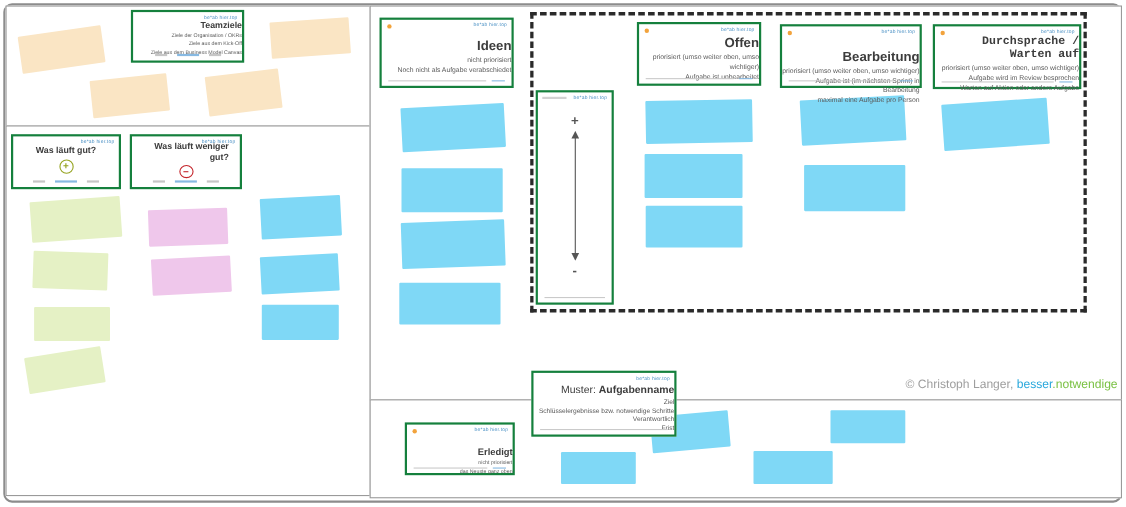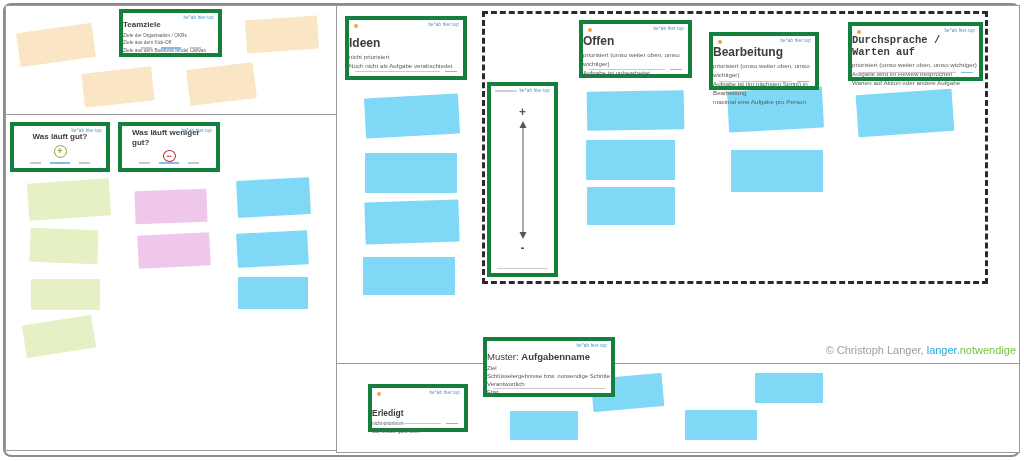--- a/index.html
+++ b/index.html
@@ -15,22 +15,22 @@
   #panel-main{left:336px;top:5px;width:684px;height:359px;}
   #panel-done{left:336px;top:363px;width:684px;height:90px;}
 
   #dashed-zone{position:absolute;left:482px;top:11px;width:506px;height:273px;
                border:3px dashed #2a2a2a;box-sizing:border-box;}
 
   
   .note{position:absolute;border-radius:1px;}
 
   
-  .card{position:absolute;background:#ffffff;border:4px solid #15803d;box-sizing:border-box;
-        text-align:left;color:#3c3c3c;}
+  .card{position:absolute;background:#ffffff;border:2px solid #15803d;box-sizing:border-box;
+        text-align:right;color:#3c3c3c;}
   .logo{position:absolute;top:2px;right:4px;font-size:4.5px;color:#4a90c4;letter-spacing:.2px;}
   .dot{position:absolute;top:4px;left:5px;width:4px;height:4px;border-radius:50%;background:#f2a33c;}
   .fmarks{position:absolute;bottom:4px;left:0;right:0;display:flex;justify-content:center;gap:9px;}
   .fmarks i{display:block;height:2px;background:#c6c6c6;width:11px;}
   .fmarks i.b{background:#87b9e2;width:20px;}
   .fline{position:absolute;bottom:4px;left:6px;right:6px;display:flex;align-items:center;gap:5px;}
   .fline i.long{display:block;height:1.5px;background:#cacaca;flex:1;}
   .fline i.blue{display:block;height:1.5px;background:#87b9e2;width:12px;}
 
   .card .title{font-weight:bold;}
@@ -46,21 +46,21 @@
   #card-retro-1{left:118px;width:102px;}
   #card-retro-2{left:228px;width:102px;}
   .retro-card .title{font-size:8px;line-height:1.2;}
   .rcircle{display:flex;align-items:center;justify-content:center;width:13px;height:13px;
            border:1.6px solid #888;border-radius:50%;font-size:9px;font-weight:bold;box-sizing:border-box;}
 
   .kanban-card .title{font-size:12px;}
   .kanban-card .body{font-size:6.2px;line-height:1.45;margin-top:3px;}
   #card-ideen{left:345px;top:16px;width:122px;height:64px;padding-top:16px;}
   #card-offen{left:579px;top:20px;width:113px;height:58px;padding-top:10px;}
-  #card-bearbeitung{left:709px;top:32px;width:110px;height:58px;padding-top:9px;}
+  #card-bearbeitung{left:709px;top:22px;width:129px;height:58px;padding-top:20px;}
   #card-durchsprache{left:848px;top:22px;width:135px;height:59px;padding-top:8px;}
   #card-durchsprache .title{font-size:10.5px;font-family:Liberation Mono, monospace;}
   #card-erledigt{left:368px;top:384px;width:100px;height:48px;padding-top:20px;}
   #card-erledigt .title{font-size:8.5px;}
   #card-erledigt .body{font-size:4.8px;line-height:1.6;margin-top:2px;}
 
   #card-priority{left:487px;top:82px;width:71px;height:195px;display:flex;flex-direction:column;
                  align-items:center;justify-content:flex-start;padding-top:20px;}
   #card-priority .pm{font-size:12px;font-weight:bold;color:#555;line-height:1;}
   #card-priority .tinymark{position:absolute;top:4px;left:4px;width:22px;height:2px;background:#d2d2d2;}
@@ -252,16 +252,16 @@
       <div>nicht priorisiert</div>
       <div>das Neuste ganz oben</div>
     </div>
     <div class="fline">
         <i class="long"></i>
         <i class="blue"></i>
       </div>
   </div>
 
   <div id="copyright">
-    <span>© Christoph Langer, </span><span class="blue">langer</span><span class="green">.notwendige</span>
+    <span>© Christoph Langer, </span><span class="blue">besser</span><span class="green">.notwendige</span>
   </div>
 
 </div>
 
 </body></html>

